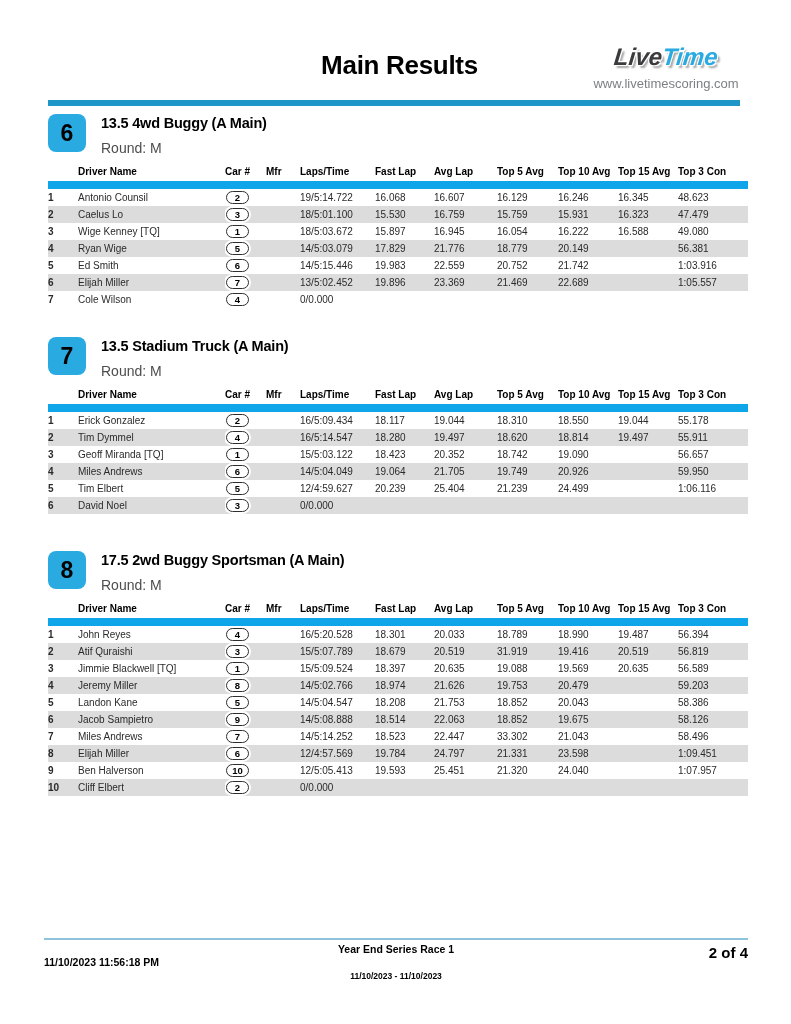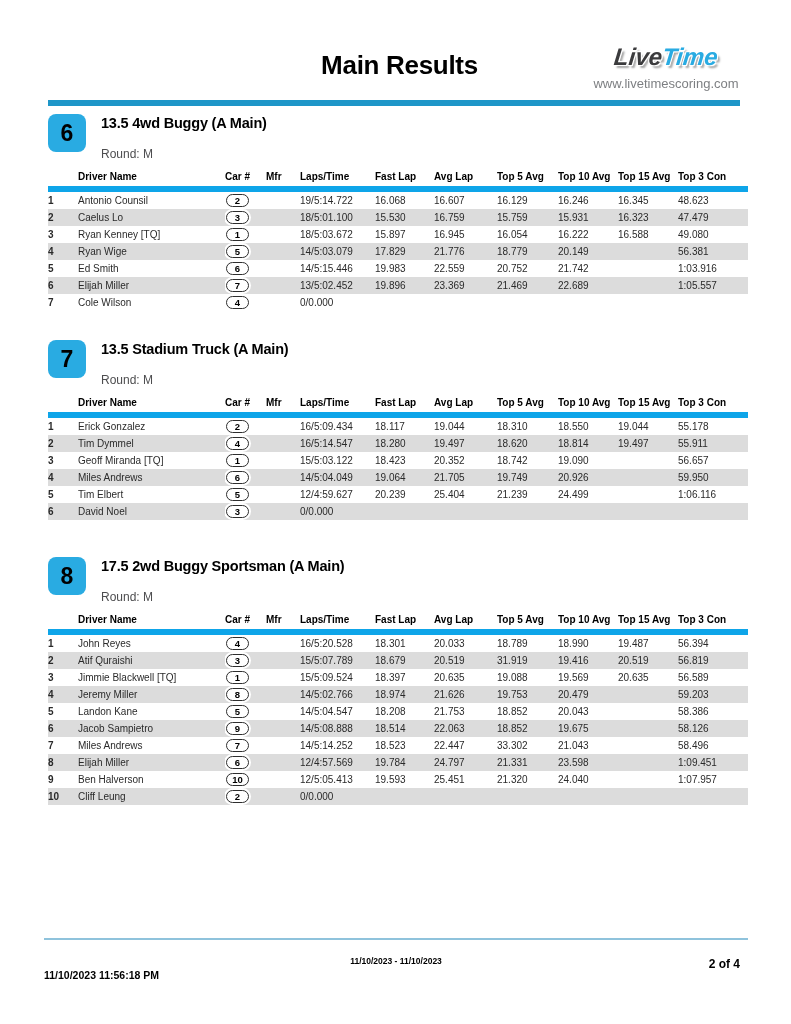--- a/index.html
+++ b/index.html
@@ -23,45 +23,45 @@
   
   .race-section{margin:0 43px 0 48px;}
   .race-section.s0{margin-top:8px;}
   .race-section.s1{margin-top:29px;}
   .race-section.s2{margin-top:37px;}
   .race-header{display:flex;align-items:flex-start;gap:15px;}
   .race-num{width:38px;height:38px;border-radius:8px;background:var(--race-badge,#29ABE2);
     color:#000;font-size:23px;font-weight:bold;display:flex;align-items:center;justify-content:center;}
   .race-titles{padding-top:1px;}
   .race-title{font-size:14.5px;font-weight:bold;letter-spacing:-0.2px;color:#000;line-height:17px;}
-  .race-round{font-size:12px;color:#4d4d4f;margin-top:15px;}
+  .race-round{font-size:14px;color:#4d4d4f;margin-top:8px;}
 
   table.results{border-collapse:collapse;table-layout:fixed;width:700px;margin-top:10px;}
   col.w-pos{width:30px}col.w-driver{width:147px}col.w-car{width:41px}col.w-mfr{width:34px}
   col.w-laps{width:75px}col.w-fast{width:59px}col.w-avg{width:63px}col.w-top5{width:61px}
   col.w-top10{width:60px}col.w-top15{width:60px}col.w-top3{width:70px}
   table.results thead th{text-align:left;font-size:10px;font-weight:bold;color:#000;
-    padding:0 0 4px 0;border-bottom:6px solid #0ea5e9;white-space:nowrap;}
+    padding:0 0 4px 0;border-bottom:8px solid #0ea5e9;white-space:nowrap;}
   table.results tbody td{height:17px;font-size:10px;color:#2a2a2a;vertical-align:middle;
     padding:0;white-space:nowrap;overflow:hidden;}
   table.results tbody tr.striped{background:var(--row-stripe,#DCDCDC);}
   td.c-pos,th.c-pos{font-weight:bold;padding-left:1px;}
   .car-badge{display:inline-block;min-width:13px;padding:0 4px;margin-left:1px;
     border:1.5px solid #2e2e2e;border-radius:7px;background:#fff;box-shadow:0 0 0 2px #fff;
     font-weight:bold;font-size:9.5px;line-height:11px;text-align:center;color:#000;}
 
   
   .footer{position:absolute;top:938px;left:44px;width:704px;}
   .footer-line{height:0;border-top:2.5px solid var(--footer-line,#8FC3DC);}
   .footer-row{position:relative;margin-top:3px;height:30px;}
   .f-left{position:absolute;left:0;top:13px;font-size:10.5px;font-weight:bold;color:#000;}
   .f-center{text-align:center;}
   .f-title{font-size:10.5px;font-weight:bold;color:#000;}
   .f-dates{font-size:8.5px;font-weight:bold;color:#000;margin-top:16px;}
-  .f-right{position:absolute;right:8px;top:1px;font-size:12px;font-weight:bold;color:#000;}
+  .f-right{position:absolute;right:0;top:1px;font-size:15px;font-weight:bold;color:#000;}
 </style>
 </head>
 <body>
 
 <div class="page">
 
   <div class="doc-header">
     <h1 class="doc-title">Main Results</h1>
     <div class="logo">
       <div class="logo-text"><span class="lt-live">Live</span><span class="lt-time">Time</span></div>
@@ -130,21 +130,21 @@
               <td>18/5:01.100</td>
               <td>15.530</td>
               <td>16.759</td>
               <td>15.759</td>
               <td>15.931</td>
               <td>16.323</td>
               <td>47.479</td>
             </tr>
             <tr>
               <td class="c-pos">3</td>
-              <td>Ryan Kenney [TQ]</td>
+              <td>Wige Kenney [TQ]</td>
               <td><span class="car-badge">1</span></td>
               <td></td>
               <td>18/5:03.672</td>
               <td>15.897</td>
               <td>16.945</td>
               <td>16.054</td>
               <td>16.222</td>
               <td>16.588</td>
               <td>49.080</td>
             </tr>
@@ -474,40 +474,41 @@
               <td>12/5:05.413</td>
               <td>19.593</td>
               <td>25.451</td>
               <td>21.320</td>
               <td>24.040</td>
               <td></td>
               <td>1:07.957</td>
             </tr>
             <tr class="striped">
               <td class="c-pos">10</td>
-              <td>Cliff Leung</td>
+              <td>Cliff Elbert</td>
               <td><span class="car-badge">2</span></td>
               <td></td>
               <td>0/0.000</td>
               <td></td>
               <td></td>
               <td></td>
               <td></td>
               <td></td>
               <td></td>
             </tr>
           </tbody>
     </table>
   </section>
 </div>
 
   <div class="footer">
     <div class="footer-line"></div>
     <div class="footer-row">
       <div class="f-left">11/10/2023 11:56:18 PM</div>
       <div class="f-center">
+        <div class="f-title">Year End Series Race 1</div>
         <div class="f-dates">11/10/2023 - 11/10/2023</div>
       </div>
       <div class="f-right">2 of 4</div>
     </div>
   </div>
 
 </div>
 
 </body></html>

